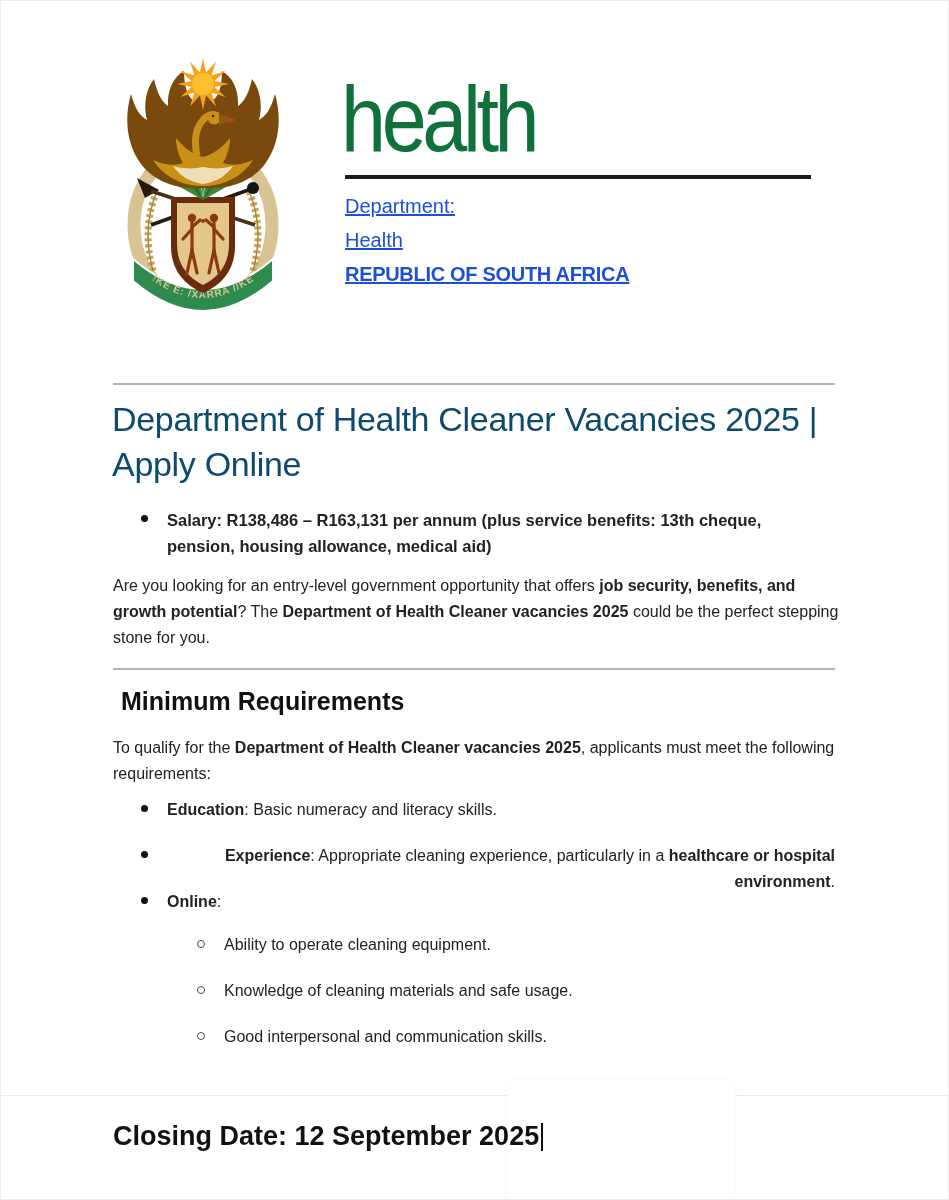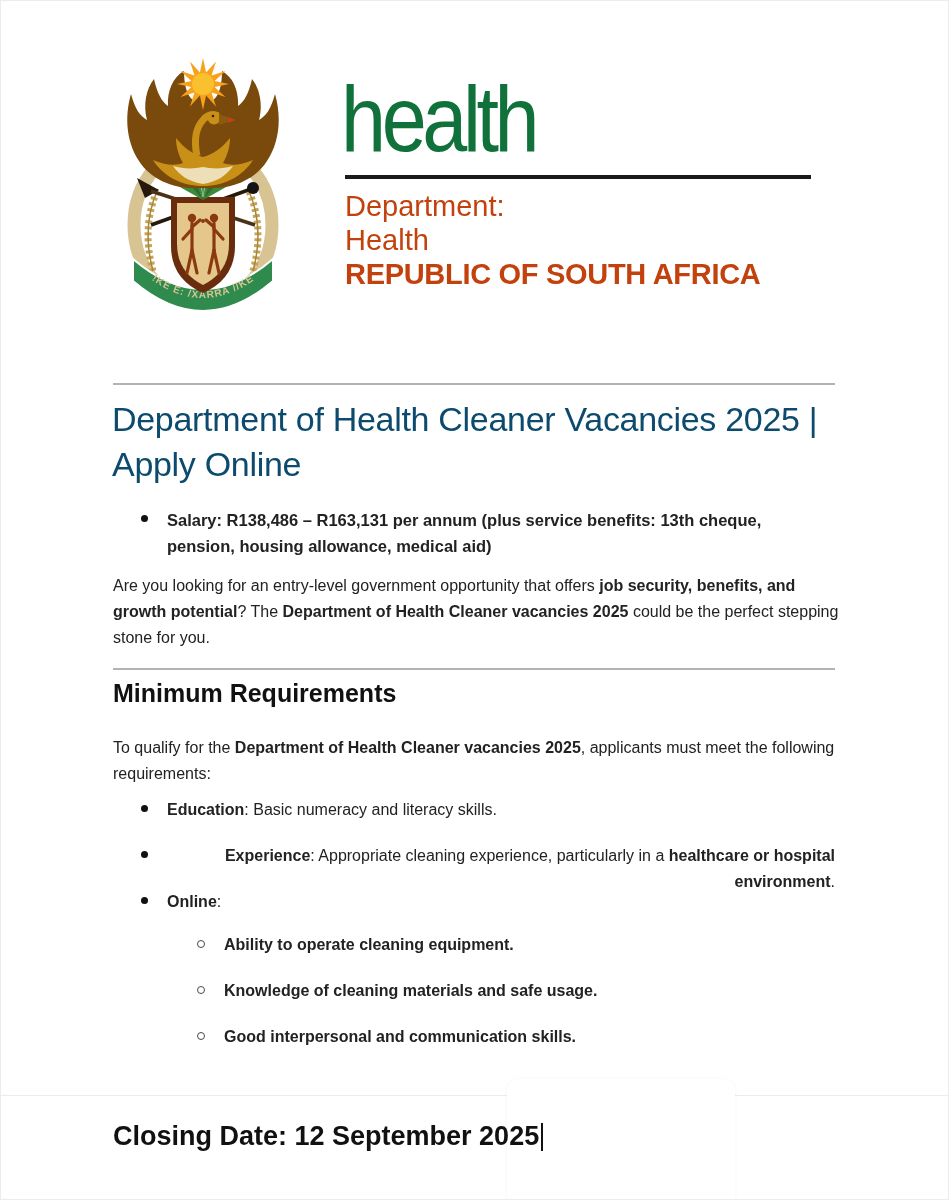--- a/index.html
+++ b/index.html
@@ -10,21 +10,21 @@
   }
   .abs { position:absolute; }
 
   
   #arms { left:112px; top:57px; width:180px; height:255px; }
   #brand-word {
     left:340px; top:72px; font-size:92px; line-height:92px; font-weight:normal;
     letter-spacing:-5px; transform:scaleX(0.88); transform-origin:left top;
   }
   #brand-rule { left:344px; top:174px; width:466px; height:4px; background:#1b1b1b; }
-  #dept-block { left:344px; top:188px; font-size:29px; line-height:34px; color:#c2410c; }
+  #dept-block { left:344px; top:188px; font-size:20px; line-height:34px; color:#1d4ed8;text-decoration:underline; }
   #dept-country { font-weight:bold; letter-spacing:-0.3px; }
 
   
   .divider { left:112px; width:722px; height:2px; background:#b3b3b3; }
   #divider-1 { top:382px; }
   #divider-2 { top:667px; }
 
   
   #doc-title {
     left:111px; top:396px; width:720px;
@@ -40,21 +40,21 @@
   
   .li { position:absolute; left:140px; display:flex; }
   .li .marker { flex:0 0 auto; margin-top:8px; }
   .dot { width:7px; height:7px; border-radius:50%; background:#111; }
   .circ { width:6px; height:6px; border-radius:50%; border:1.5px solid #4a4a4a; background:transparent; }
   .li .li-text { margin-left:19px; width:668px; }
   #req-edu   { top:796px; }
   #req-exp   { top:842px;text-align:right; }
   #req-skl   { top:888px; }
   .sub-li { left:196px; }
-  .sub-li .li-text { width:600px;font-weight:bold; }
+  .sub-li .li-text { width:600px; }
   #sub-1 { top:931px; }
   #sub-2 { top:977px; }
   #sub-3 { top:1023px; }
 
   
   #page-break-line { left:0; top:1094px; width:949px; height:1px; background:#ececec; }
   #overlay-card {
     left:506px; top:1078px; width:228px; height:122px; background:#ffffff;
     border-radius:12px 12px 0 0; box-shadow:0 0 4px rgba(0,0,0,0.04);
   }
@@ -167,21 +167,21 @@
 
   <div id="salary-item" class="li body-text">
     <span class="marker dot"></span>
     <div class="li-text"><span class="b">Salary: R138,486 – R163,131 per annum (plus service benefits: 13th cheque, pension, housing allowance, medical aid)</span></div>
   </div>
 
   <p id="intro-par" class="abs body-text" style="margin:0"><span>Are you looking for an entry-level government opportunity that offers </span><span class="b">job security, benefits, and growth potential</span><span>? The </span><span class="b">Department of Health Cleaner vacancies 2025</span><span> could be the perfect stepping stone for you.</span></p>
 
   <div id="divider-2" class="abs divider"></div>
 
-  <h2 id="h2-minreq" class="abs" style="margin:0">Minimum Requirements</h2>
+  <h2 id="h2-minreq" class="abs" style="margin:8px">Minimum Requirements</h2>
 
   <p id="qualify-par" class="abs body-text" style="margin:0"><span>To qualify for the </span><span class="b">Department of Health Cleaner vacancies 2025</span><span>, applicants must meet the following requirements:</span></p>
 
   <div id="req-edu" class="li body-text">
     <span class="marker dot"></span>
     <div class="li-text"><span class="b">Education</span><span>: Basic numeracy and literacy skills.</span></div>
   </div>
   <div id="req-exp" class="li body-text">
     <span class="marker dot"></span>
     <div class="li-text"><span class="b">Experience</span><span>: Appropriate cleaning experience, particularly in a </span><span class="b">healthcare or hospital environment</span><span>.</span></div>

